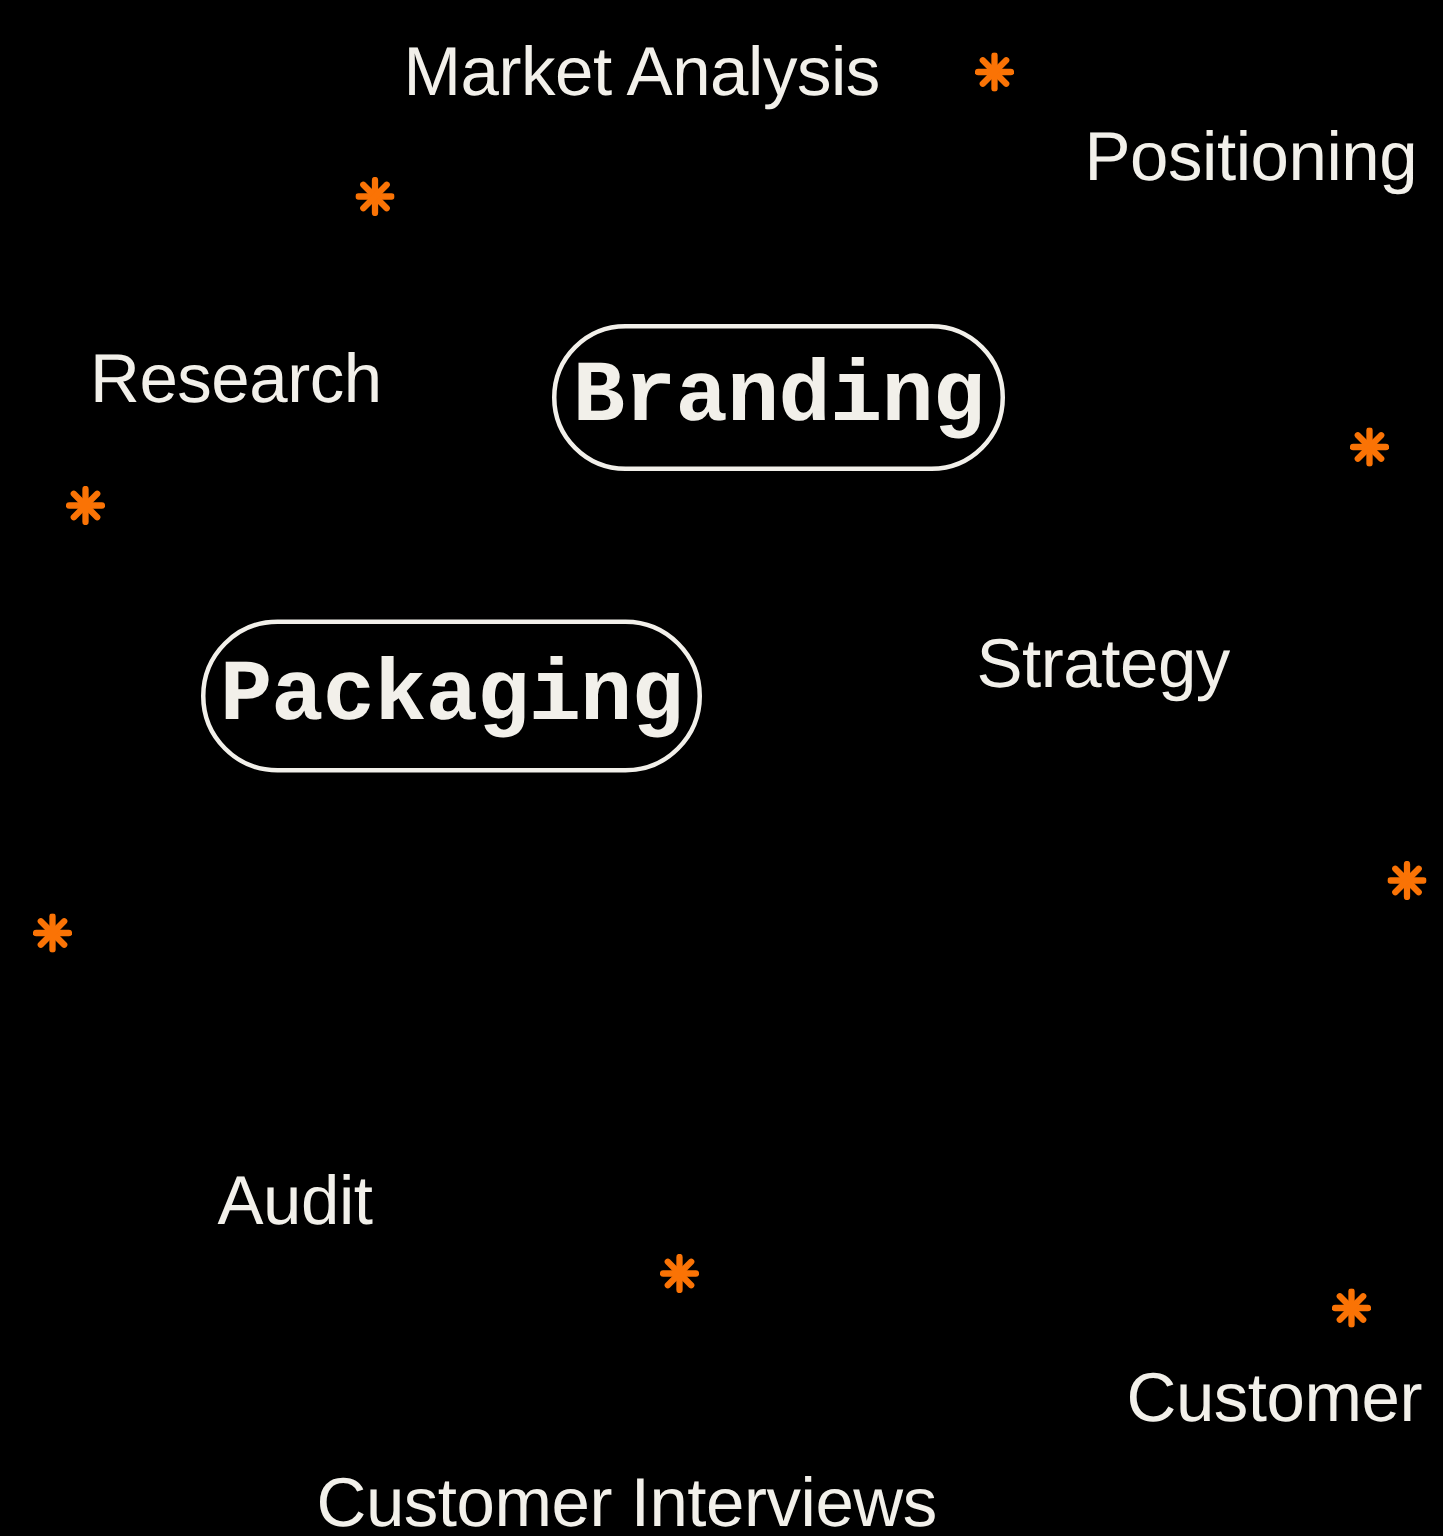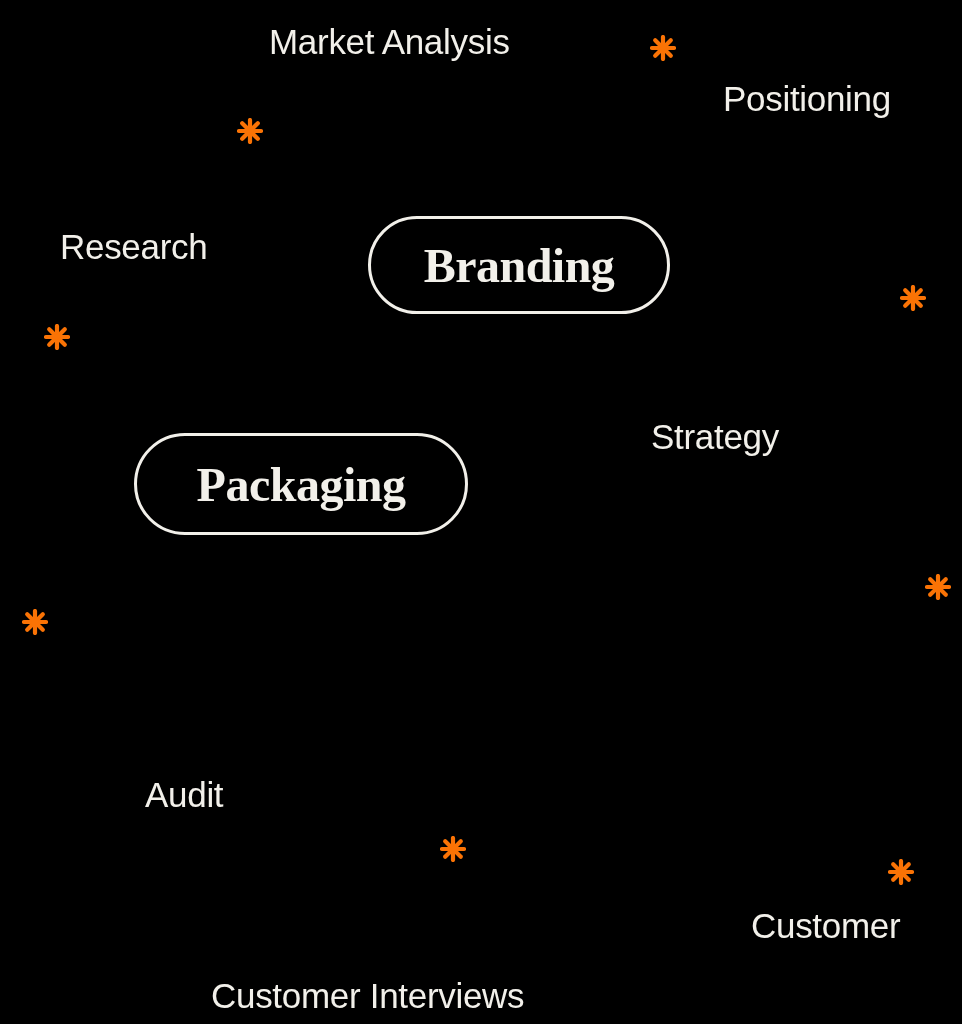--- a/index.html
+++ b/index.html
@@ -12,38 +12,38 @@
     width: 962px;
     height: 1024px;
     margin: 0 auto;
     background: var(--bg, #000);
     overflow: hidden;
     font-family: "Liberation Sans", sans-serif;
     color: var(--text, #f2f0ea);
   }
   .float-label {
     position: absolute;
-    font-size: 35px;
+    font-size: 46px;
     font-weight: 500;
     line-height: 1;
     letter-spacing: -0.3px;
     white-space: nowrap;
     color: var(--text, #f2f0ea);
   }
   .pill {
     position: absolute;
     display: flex;
     align-items: center;
     justify-content: center;
     border: 3.5px solid var(--text, #f2f0ea);
     border-radius: 999px;
     background: transparent;
     box-sizing: border-box;
-    font-family: Liberation Serif, serif;
-    font-size: 48px;
+    font-family: Liberation Mono, monospace;
+    font-size: 58px;
     font-weight: 700;
     letter-spacing: -0.5px;
     white-space: nowrap;
     color: var(--text, #f2f0ea);
     padding: 0;
     cursor: pointer;
   }
   .ast {
     position: absolute;
     width: 26px;
@@ -60,21 +60,21 @@
 
   <div class="float-label" style="left:269px; top:24px;">Market Analysis</div>
   <div class="float-label" style="left:723px; top:81px;">Positioning</div>
   <div class="float-label" style="left:60px; top:229px;text-align:center;">Research</div>
   <div class="float-label" style="left:651px; top:419px;">Strategy</div>
   <div class="float-label" style="left:113px; top:777px;margin-left:32px;">Audit</div>
   <div class="float-label" style="left:751px; top:908px;">Customer</div>
   <div class="float-label" style="left:211px; top:978px;">Customer Interviews</div>
 
   <button class="pill" style="left:368px; top:216px; width:302px; height:98px;">Branding</button>
-  <button class="pill" style="left:134px; top:413px; width:334px; height:102px;margin-top:20px;">Packaging</button>
+  <button class="pill" style="left:134px; top:413px; width:334px; height:102px;">Packaging</button>
 
   <span class="ast" style="left:650px; top:35px;">
     <svg viewBox="0 0 26 26">
         <g stroke="currentColor" stroke-width="4.2" stroke-linecap="round">
       <line x1="13" y1="2" x2="13" y2="24"></line>
           <line x1="2" y1="13" x2="24" y2="13"></line>
       <line x1="5.2" y1="5.2" x2="20.8" y2="20.8"></line>
           <line x1="20.8" y1="5.2" x2="5.2" y2="20.8"></line>
     </g>
       </svg>

